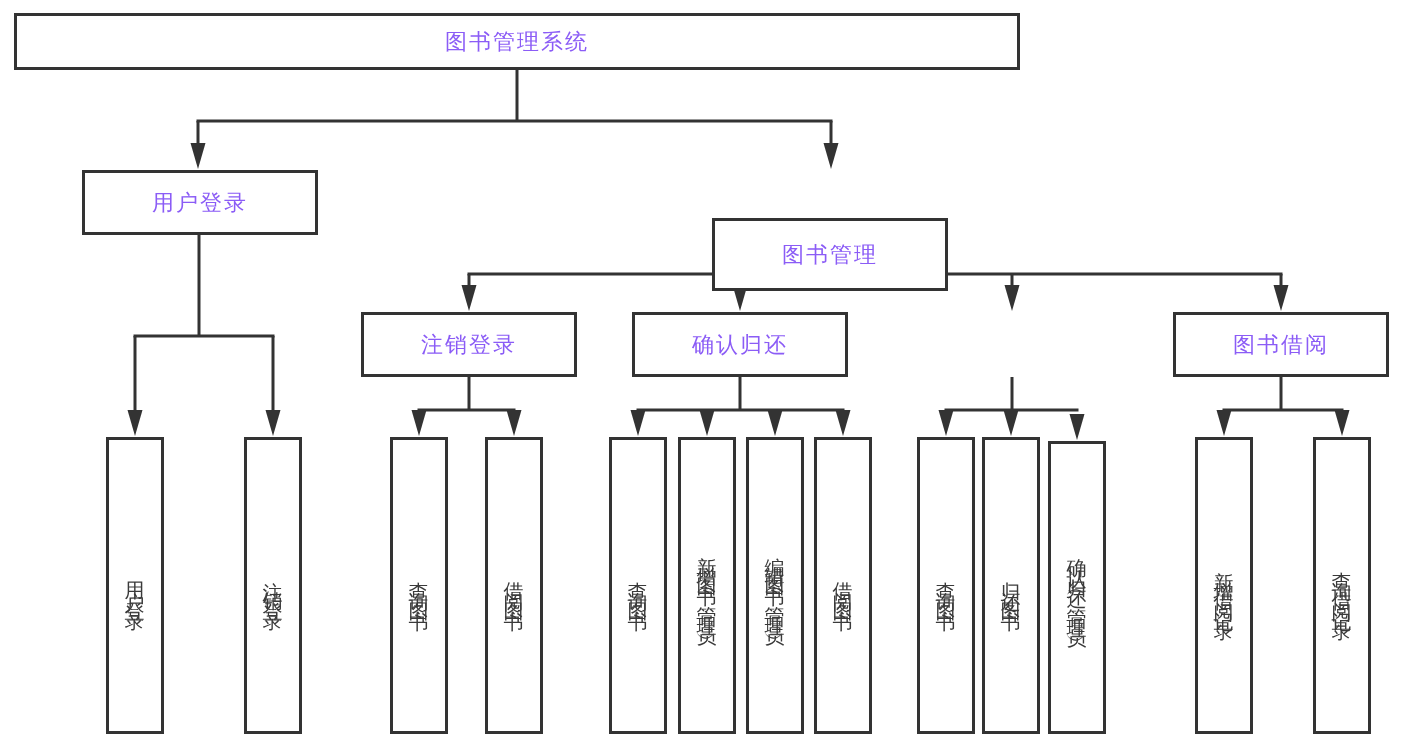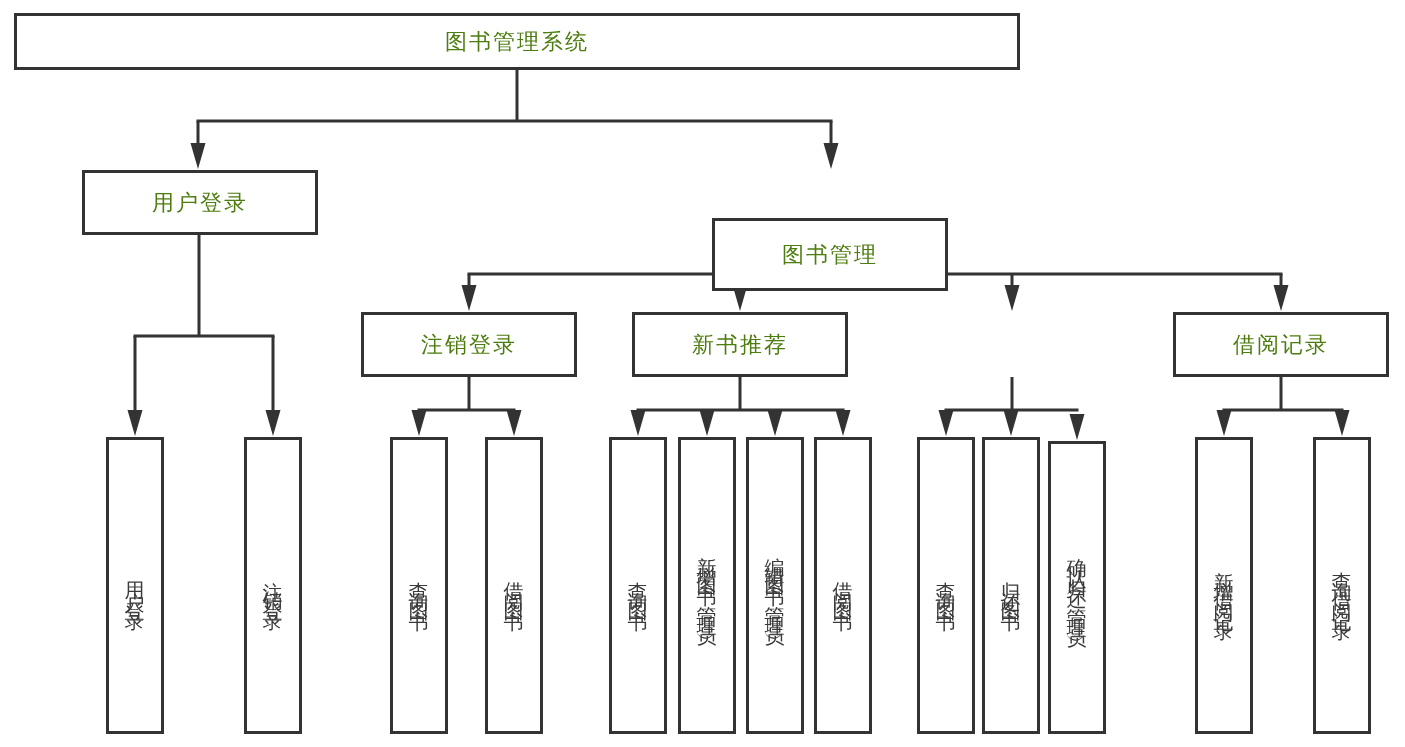--- a/index.html
+++ b/index.html
@@ -10,21 +10,21 @@
     font-family:"Liberation Sans","DejaVu Sans",sans-serif;
     overflow:hidden;
   }
   #connectors{position:absolute;left:0;top:0;z-index:1;}
   .hbox{
     position:absolute;z-index:2;
     box-sizing:border-box;
     border:3px solid #333333;
     background:#ffffff;
     display:flex;align-items:center;justify-content:center;
-    font-size:22px;letter-spacing:2px;color:#4d7c0f;
+    font-size:22px;letter-spacing:2px;color:#8b5cf6;
   }
   .vbox{
     position:absolute;z-index:2;
     box-sizing:border-box;
     top:437px;height:297px;width:58px;
     border:3px solid #333333;
     background:#ffffff;
     writing-mode:vertical-lr;
     text-orientation:mixed;
     display:flex;align-items:center;justify-content:center;
@@ -133,24 +133,24 @@
     <span>用户登录</span>
   </div>
   <div class="hbox" id="node-book-management">
     <span>图书管理</span>
   </div>
 
   <div class="hbox" id="node-new-book">
     <span>注销登录</span>
   </div>
   <div class="hbox" id="node-book-borrow">
-    <span>新书推荐</span>
+    <span>确认归还</span>
   </div>
   <div class="hbox" id="node-borrow-records">
-    <span>借阅记录</span>
+    <span>图书借阅</span>
   </div>
 
   <div class="vbox" id="leaf-login-1">
     <span>用户登录</span>
   </div>
   <div class="vbox" id="leaf-login-2">
     <span>注销登录</span>
   </div>
 
   <div class="vbox" id="leaf-new-1">

